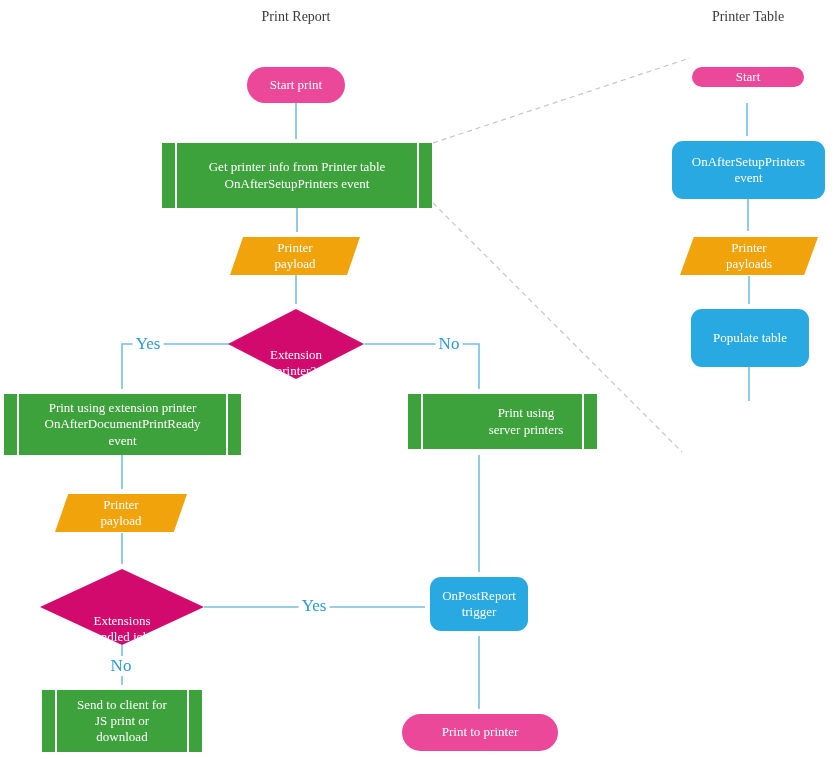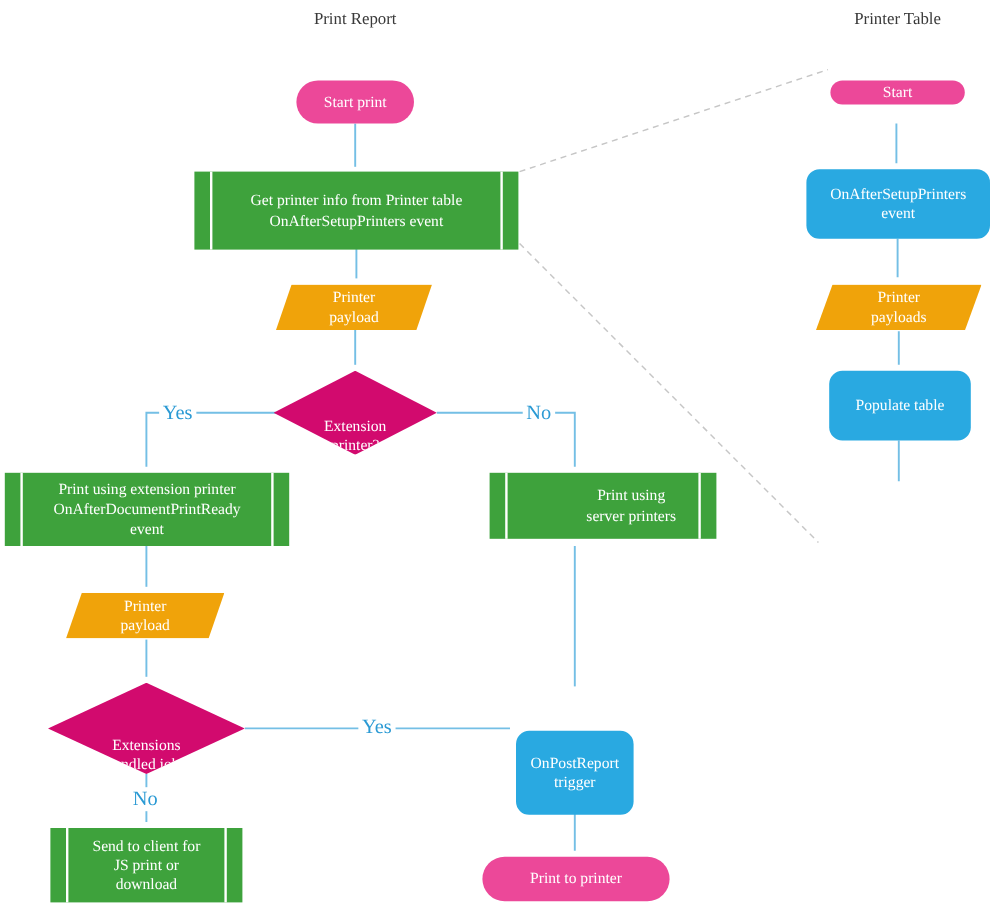--- a/index.html
+++ b/index.html
@@ -114,21 +114,21 @@
     <span class="node-label">Extensions
 handled job?</span>
   </div>
 
   <div class="node process" style="left:42px; top:690px; width:160px; height:62px;text-align:center;">
     <span class="node-label">Send to client for
 JS print or
 download</span>
   </div>
 
-  <div class="node rect-blue" style="left:430px; top:577px; width:98px; height:70px;margin-top:32px;">
+  <div class="node rect-blue" style="left:430px; top:577px; width:98px; height:54px;">
     <span class="node-label">OnPostReport
 trigger</span>
   </div>
 
   <div class="node pill" style="left:402px; top:714px; width:156px; height:37px;">
     <span class="node-label">Print to printer</span>
   </div>
 
   <div class="edge-label" style="left:148px; top:344px;">Yes</div>
   <div class="edge-label" style="left:449px; top:344px;">No</div>

